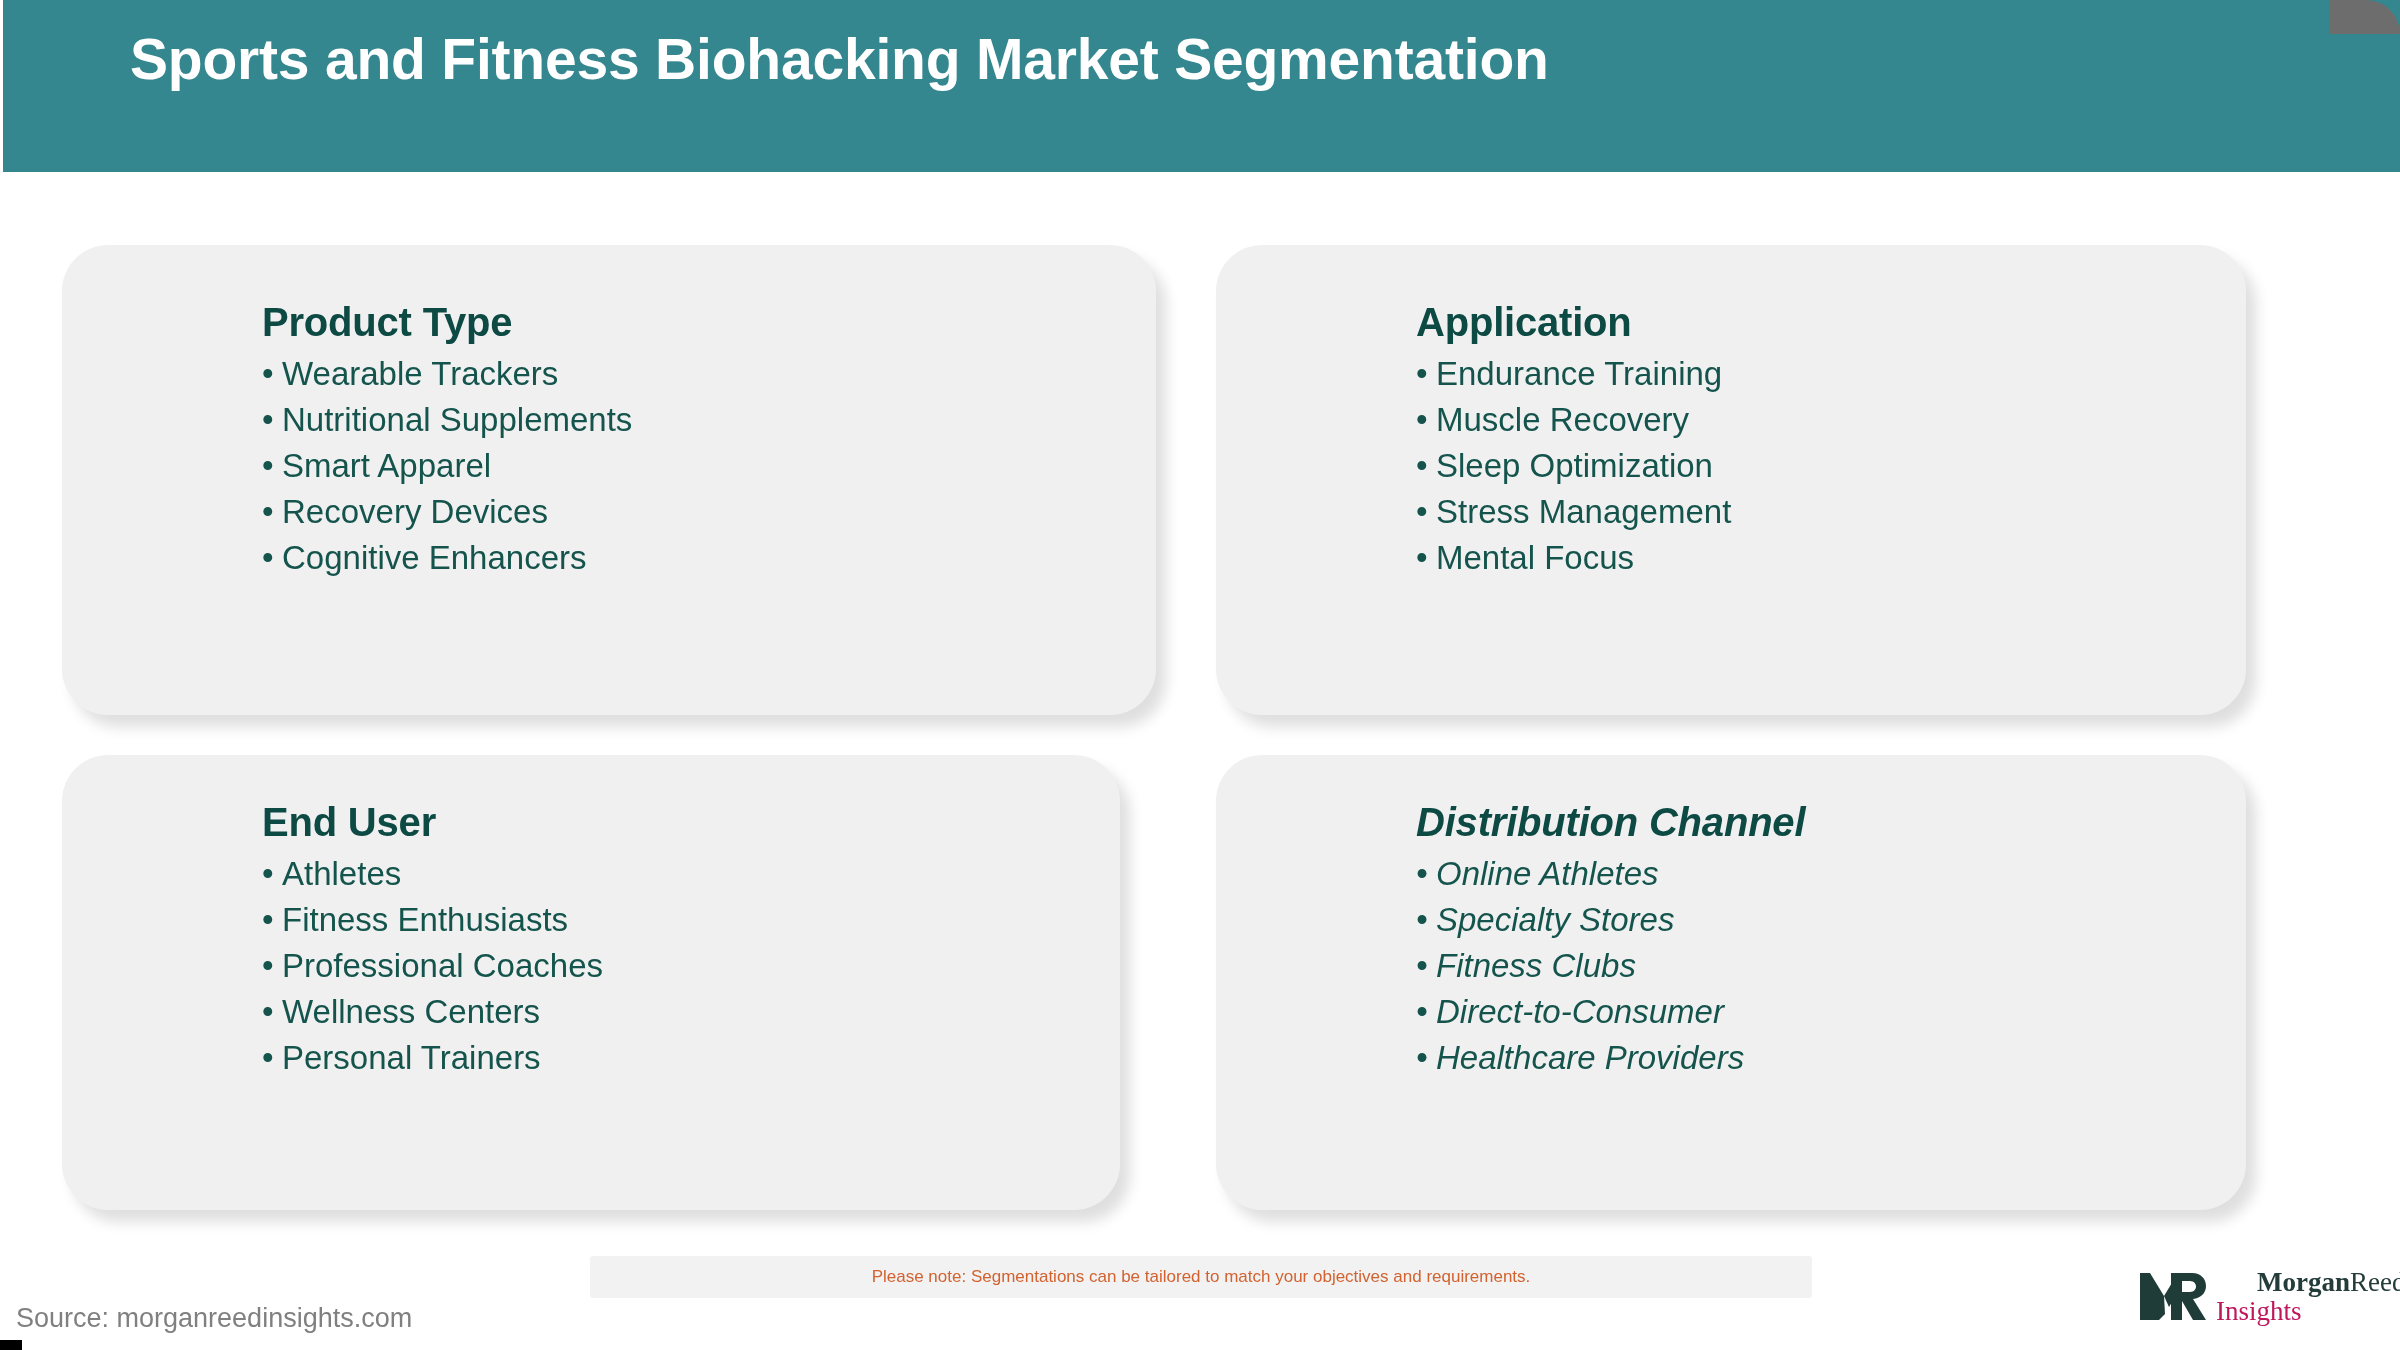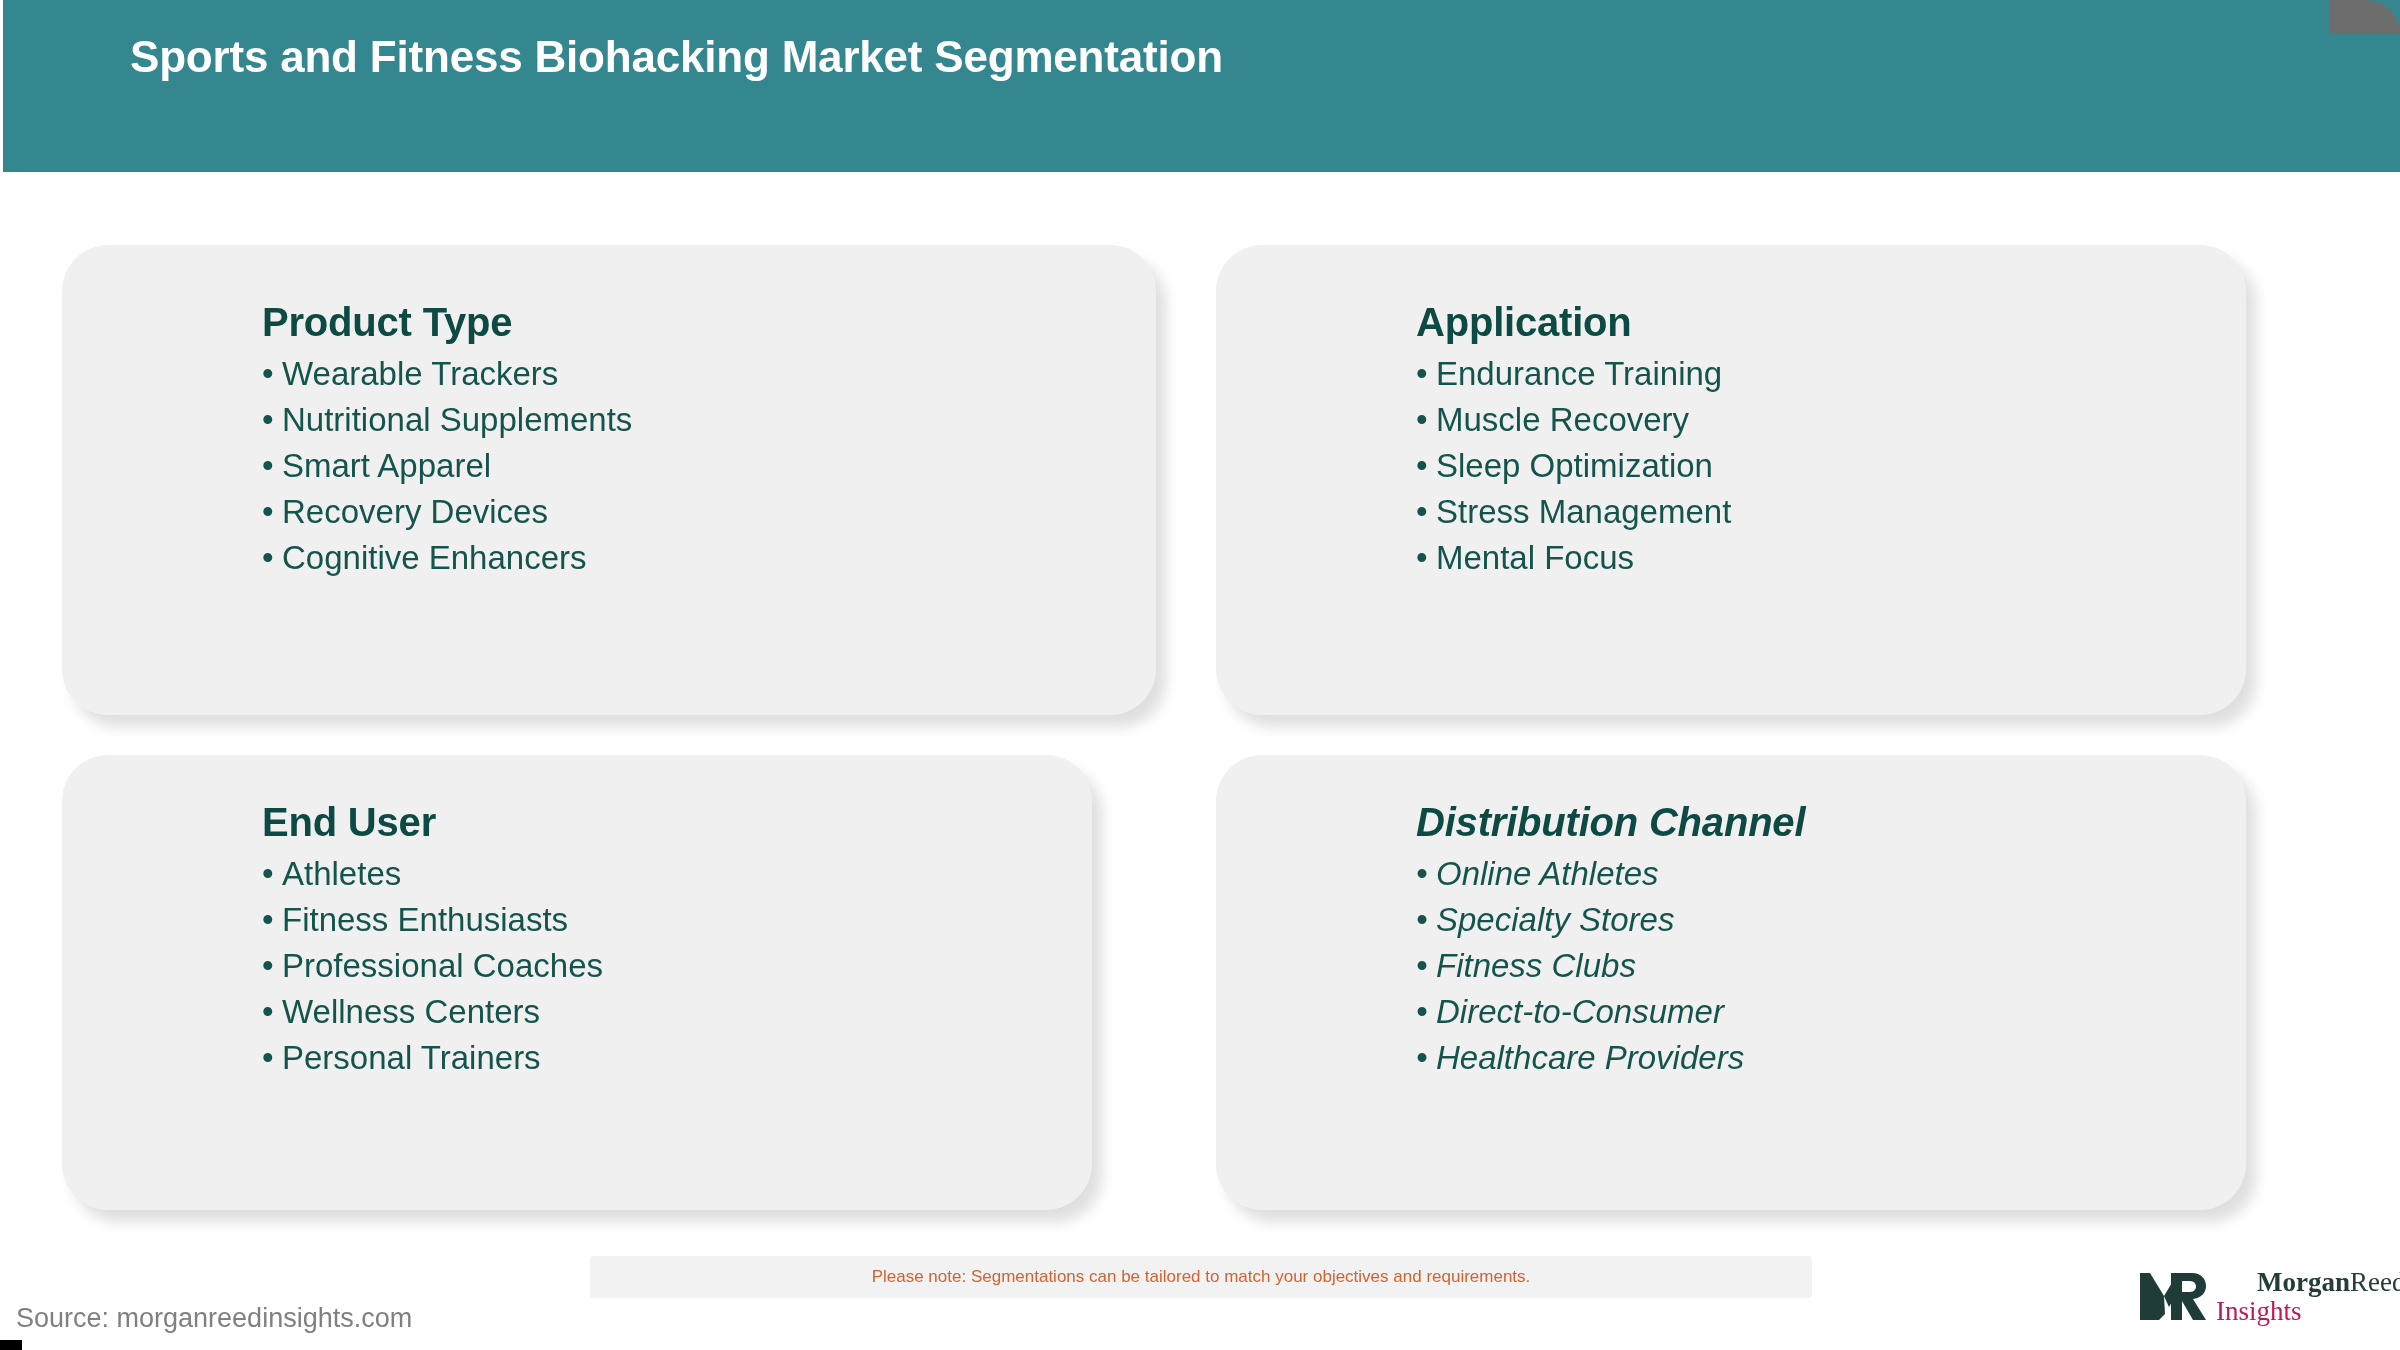--- a/index.html
+++ b/index.html
@@ -32,22 +32,22 @@
     top: 0;
     width: 70px;
     height: 34px;
     background: #6d6d6d;
     border-top-right-radius: 34px;
     z-index: 0;
   }
   .header-title {
     position: absolute;
     left: 130px;
-    top: 32px;
-    font-size: 44px;
+    top: 26px;
+    font-size: 57px;
     font-weight: 700;
     color: #ffffff;
     letter-spacing: -0.2px;
     white-space: nowrap;
     z-index: 2;
   }
 
   
   .cards {
     position: absolute;
@@ -57,21 +57,21 @@
     height: 1350px;
   }
   .card {
     position: absolute;
     background: #F0F0F0;
     border-radius: 46px;
     box-shadow: 10px 12px 14px rgba(0,0,0,0.13);
   }
   .card-0 { left: 62px;   top: 245px;  width: 1094px; height: 470px; }
   .card-1 { left: 1216px; top: 245px;  width: 1030px; height: 470px; }
-  .card-2 { left: 62px;   top: 755px;  width: 1030px; height: 455px; }
+  .card-2 { left: 62px;   top: 755px;  width: 1030px; height: 455px; padding-left: 28px; }
   .card-3 { left: 1216px; top: 755px;  width: 1030px; height: 455px; font-style: italic; }
 
   .card-inner {
     position: absolute;
     left: 200px;
     top: 55px;
     right: 40px;
   }
   .card-2 .card-inner,
   .card-3 .card-inner { top: 45px; }

